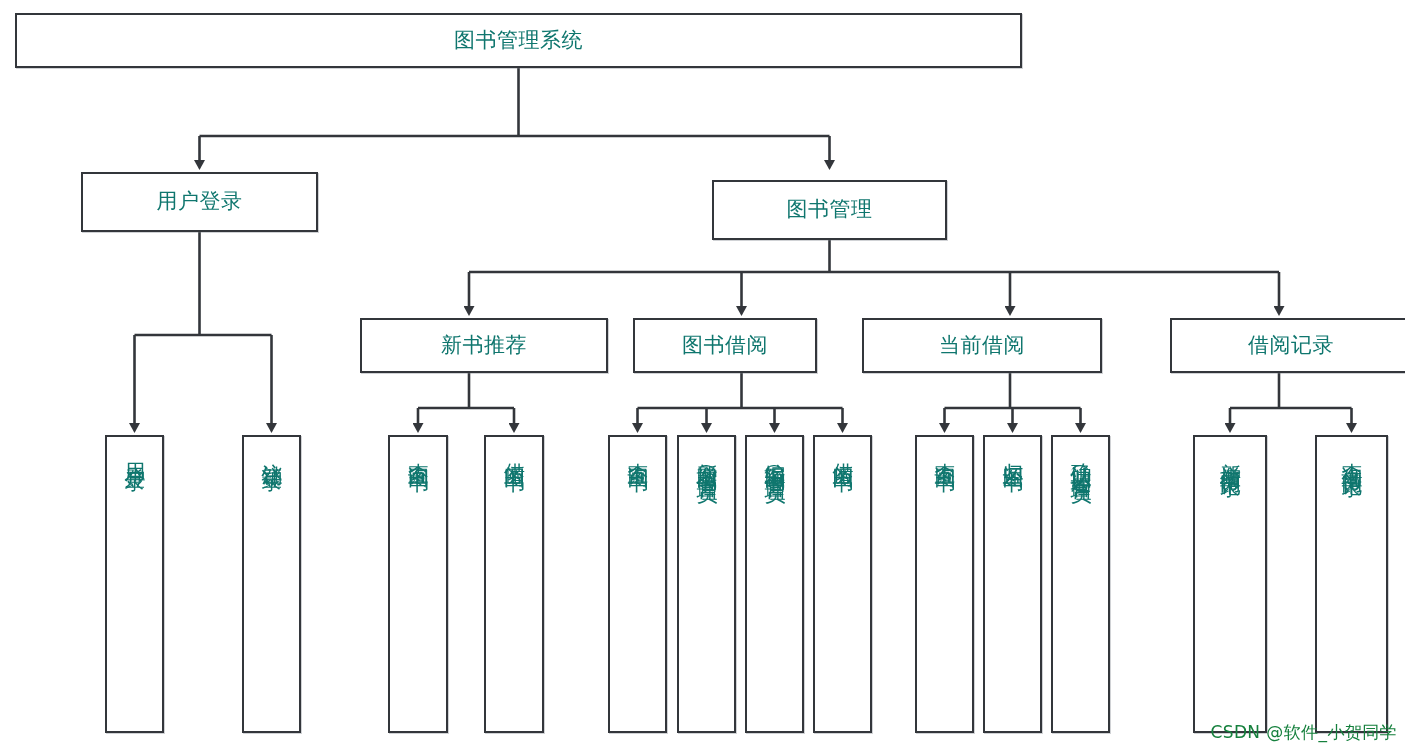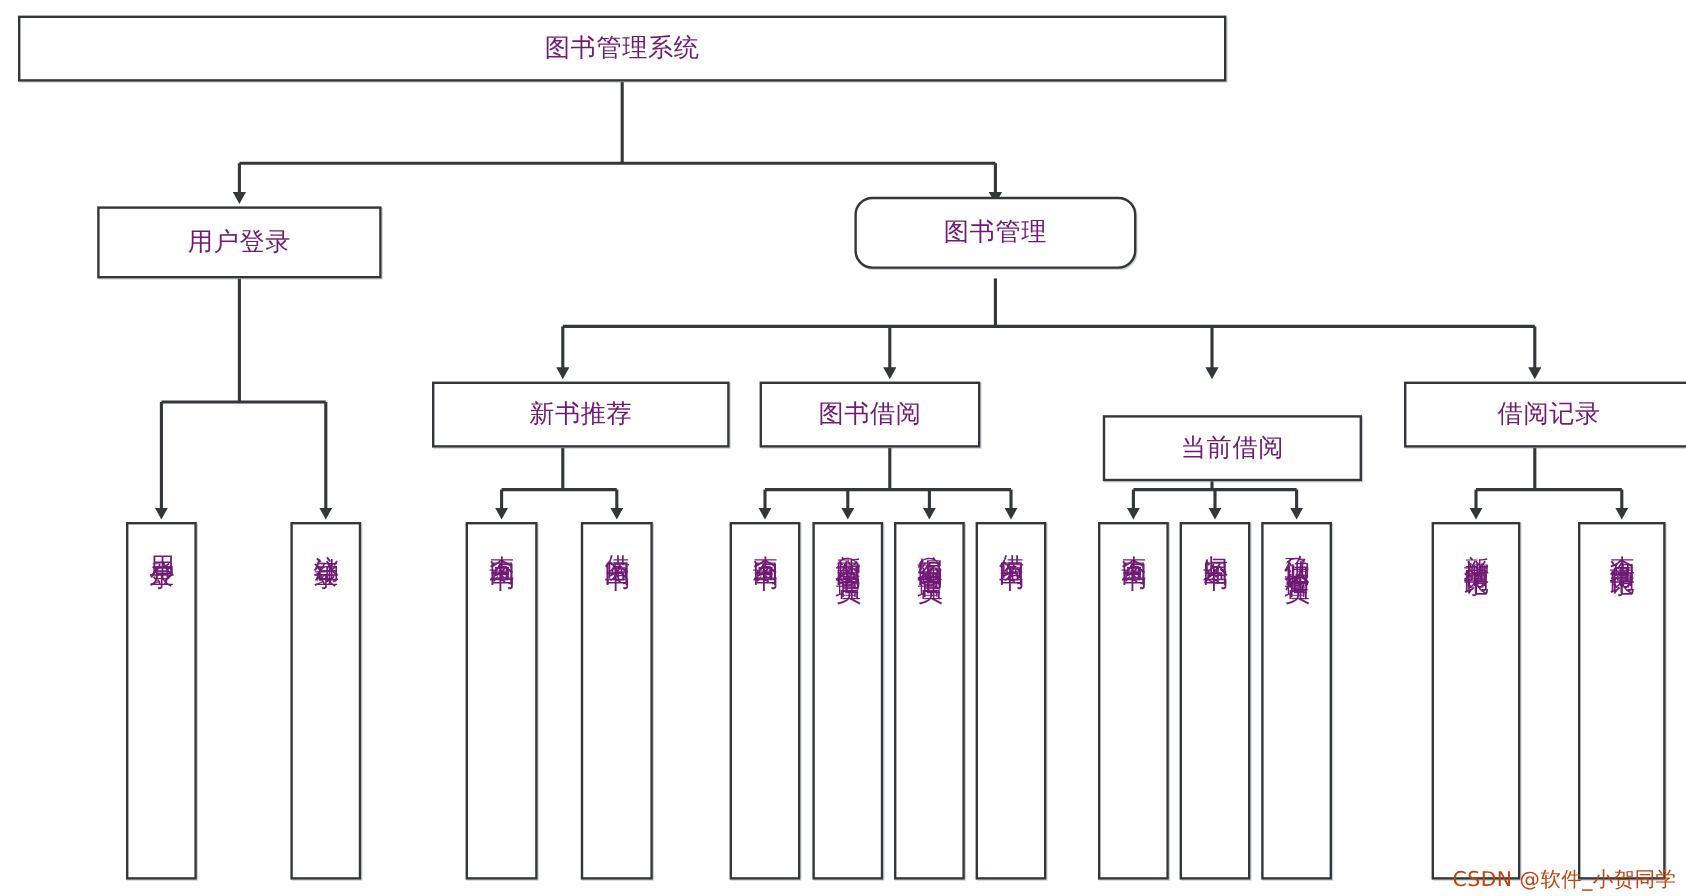--- a/index.html
+++ b/index.html
@@ -10,21 +10,21 @@
     position:absolute;
     box-sizing:border-box;
     background:#ffffff;
     border:2.5px solid #33363b;
     display:flex;
     align-items:center;
     justify-content:center;
     box-shadow:1px 1px 0 rgba(120,125,135,.35);
   }
   .node .lbl{
-    color:#701a75;
+    color:#0f766e;
     line-height:1.12;
     letter-spacing:.5px;
     white-space:nowrap;
     text-align:center;
   }
   .node.h .lbl{font-size:21px;}
   .node.root .lbl{font-size:21px;}
   .node.v{align-items:flex-start;justify-content:center;padding-top:9px;}
   .node.v .lbl{
     writing-mode:vertical-rl;
@@ -32,21 +32,21 @@
     font-size:21px;
     letter-spacing:3px;
     line-height:1.0;
     white-space:nowrap;
   }
   #watermark{
     position:absolute;
     right:8px;
     bottom:3px;
     font-size:17px;
-    color:#c2410c;
+    color:#15803d;
     letter-spacing:.4px;
     white-space:nowrap;
     font-family:"DejaVu Sans","Liberation Sans",sans-serif;
   }
 </style>
 </head>
 <body>
 
 <div id="stage">
 
@@ -93,30 +93,30 @@
       </g>
   </svg>
 
   <div id="nodes">
       <div class="node h root" style="left: 15px; top: 13px; width: 1007px; height: 55px;">
         <span class="lbl">图书管理系统</span>
       </div>
       <div class="node h" style="left: 81px; top: 172px; width: 237px; height: 60px;">
         <span class="lbl">用户登录</span>
       </div>
-      <div class="node h" style="left: 712px; top: 164px; width: 235px; height: 60px; border-radius: 15px;">
+      <div class="node h" style="left: 712px; top: 180px; width: 235px; height: 60px;">
         <span class="lbl">图书管理</span>
       </div>
       <div class="node h" style="left: 360px; top: 318px; width: 248px; height: 55px;">
         <span class="lbl">新书推荐</span>
       </div>
       <div class="node h" style="left: 633px; top: 318px; width: 184px; height: 55px;">
         <span class="lbl">图书借阅</span>
       </div>
-      <div class="node h" style="left: 919px; top: 318px; width: 216px; height: 55px; margin-top: 28px;">
+      <div class="node h" style="left: 862px; top: 318px; width: 240px; height: 55px;">
         <span class="lbl">当前借阅</span>
       </div>
       <div class="node h" style="left: 1170px; top: 318px; width: 242px; height: 55px;">
         <span class="lbl">借阅记录</span>
       </div>
       <div class="node v" style="left: 105px; top: 435px; width: 59px; height: 298px;">
         <span class="lbl">用户登录</span>
       </div>
       <div class="node v" style="left: 242px; top: 435px; width: 59px; height: 298px;">
         <span class="lbl">注销登录</span>

